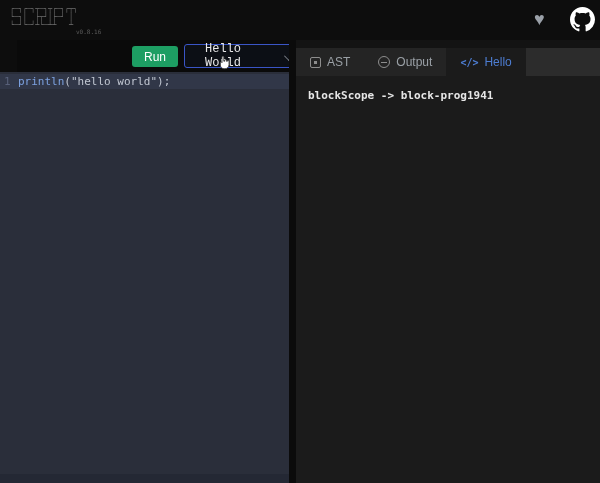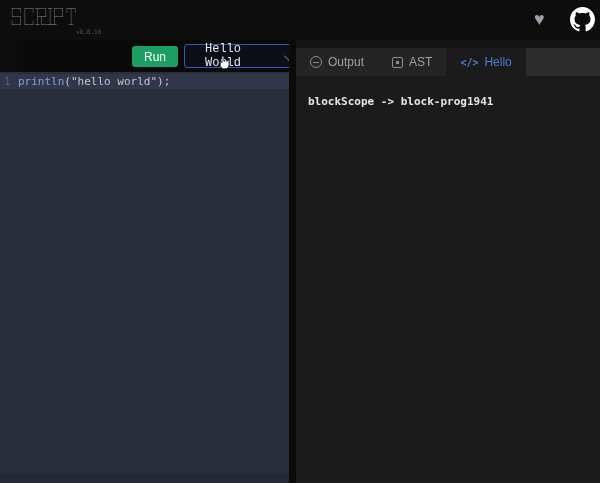--- a/index.html
+++ b/index.html
@@ -76,21 +76,21 @@
   }
   .icon-ast { width:11px; height:11px; border:1px solid #8d8d8d; border-radius:2px; position:relative; }
   .icon-ast::after {
     content:""; position:absolute; left:3px; top:3px; width:3px; height:3px; background:#8d8d8d;
   }
   .icon-code { font-family:"DejaVu Sans Mono", monospace; font-size:10px; color:#4d7dd2; font-weight:bold; }
   #symbol-panel {
     position:absolute; left:296px; top:76px; width:304px; height:407px; background:#1b1b1b;
   }
   #symbol-text {
-    position:absolute; left:12px; top:19px;
+    position:absolute; left:12px; top:13px;
     font-family:"DejaVu Sans Mono", monospace; font-size:11px; font-weight:bold; color:#e6e6e6;
   }
 </style>
 </head>
 <body>
 
 <div id="app">
 
   <div id="header">
     <pre id="logo"><span>┌─┐┌─┐┬─┐┬┌─┐┌┬┐</span>
@@ -126,26 +126,26 @@
       <span class="gutter-num">1</span>
       <span><span class="tok-fn">println</span><span class="tok-txt">(</span><span class="tok-txt">"hello world"</span><span class="tok-txt">);</span></span>
     </div>
     <div id="editor-hscroll"></div>
   </div>
 
   <div id="right-gap"></div>
 
   <div id="tabstrip">
     <div class="tab">
+      <span class="icon-ast"></span>
+      <span>AST</span>
+    </div>
+    <div class="tab">
       <span class="icon-output"></span>
       <span>Output</span>
-    </div>
-    <div class="tab">
-      <span class="icon-ast"></span>
-      <span>AST</span>
     </div>
     <div class="tab selected">
       <span class="icon-code">&lt;/&gt;</span>
       <span>Hello</span>
     </div>
     <div class="tab-filler"></div>
   </div>
 
   <div id="symbol-panel">
     <div id="symbol-text">blockScope -&gt; block-prog1941</div>

